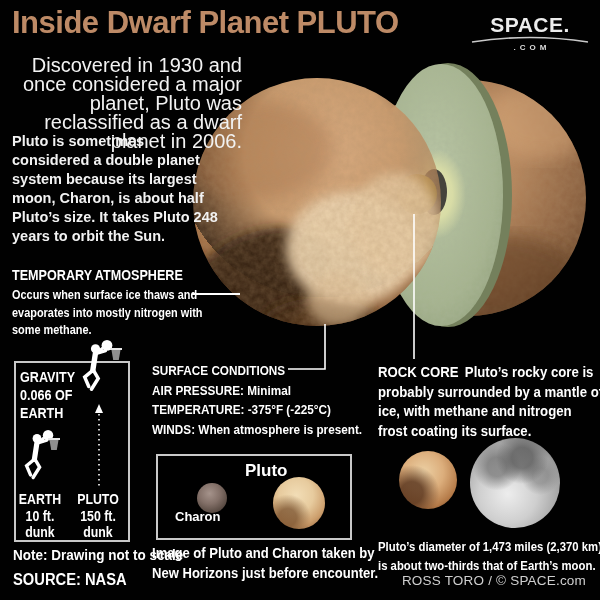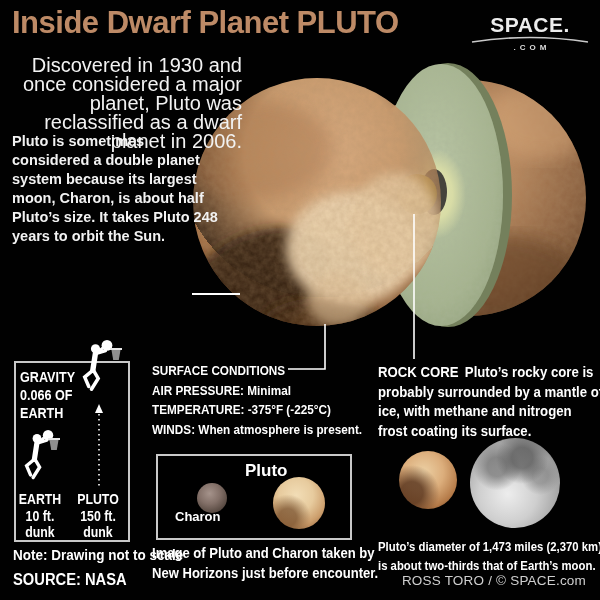--- a/index.html
+++ b/index.html
@@ -159,20 +159,24 @@
   <div id="title" class="abs txt-layer">Inside Dwarf Planet PLUTO</div>
   <svg id="logo" class="abs txt-layer" viewBox="0 0 120 42">
     <text x="60" y="22" text-anchor="middle" fill="#ececec" font-size="21" font-weight="bold" font-family="Liberation Sans, sans-serif" letter-spacing="0.5">SPACE.</text>
     <path d="M2,32 Q60,23 118,32" stroke="#c9c9c9" stroke-width="1.6" fill="none"></path>
     <text x="62" y="40" text-anchor="middle" fill="#dcdcdc" font-size="8" font-weight="bold" font-family="Liberation Sans, sans-serif" letter-spacing="4">.COM</text>
   </svg>
 
   <div id="intro1" class="abs txt-layer">Discovered in 1930 and once considered a major planet, Pluto was reclassified as a dwarf planet in 2006.</div>
   <div id="intro2" class="abs txt-layer">Pluto is sometimes considered a double planet system because its largest moon, Charon, is about half Pluto’s size. It takes Pluto 248 years to orbit the Sun.</div>
 
+  <div id="atm" class="abs txt-layer b">
+    <div class="h cx9 nw">TEMPORARY ATMOSPHERE</div>
+    <div class="t">Occurs when surface ice thaws and evaporates into mostly nitrogen with some methane.</div>
+  </div>
 
   <div id="sc" class="abs txt-layer b cx">
     <div>SURFACE CONDITIONS</div>
     <div>AIR PRESSURE: Minimal</div>
     <div>TEMPERATURE: -375°F (-225°C)</div>
     <div>WINDS: When atmosphere is present.</div>
   </div>
 
   <div id="rc" class="abs txt-layer b">
     <span class="rch">ROCK CORE</span><span>Pluto’s rocky core is probably surrounded by a mantle of ice, with methane and nitrogen frost coating its surface.</span>

